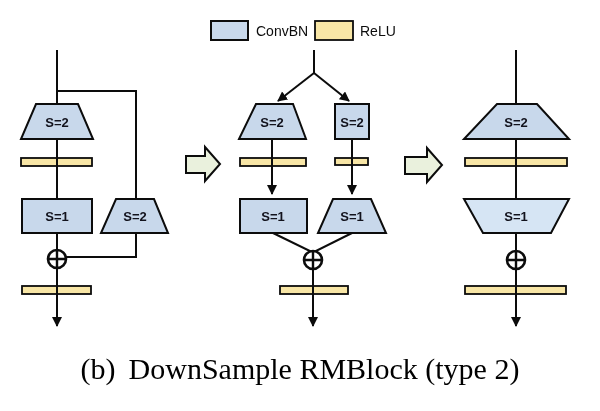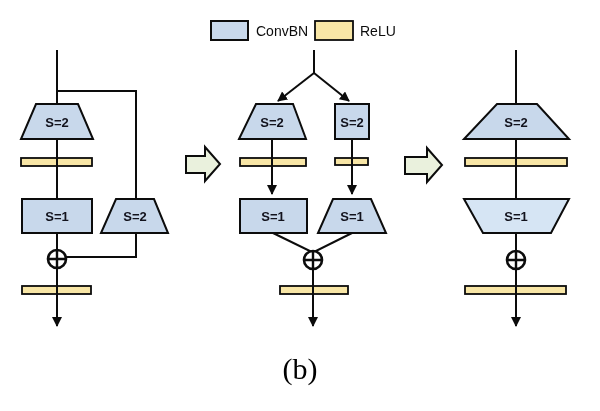--- a/index.html
+++ b/index.html
@@ -117,15 +117,16 @@
 
       <g>
         <circle cx="516" cy="260" r="9" class="addcirc"></circle>
         <path class="addcross" d="M507,260 H525 M516,251 V269"></path>
       </g>
     </g>
   </svg>
 
   <div class="caption">
     <span>(b)</span>
+    <span>DownSample RMBlock (type 2)</span>
   </div>
 
 </div>
 
 </body></html>

